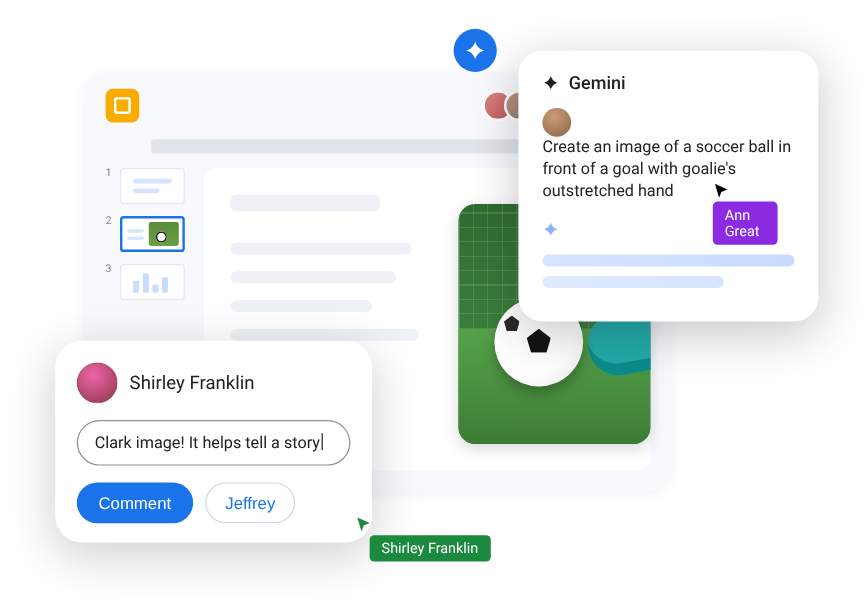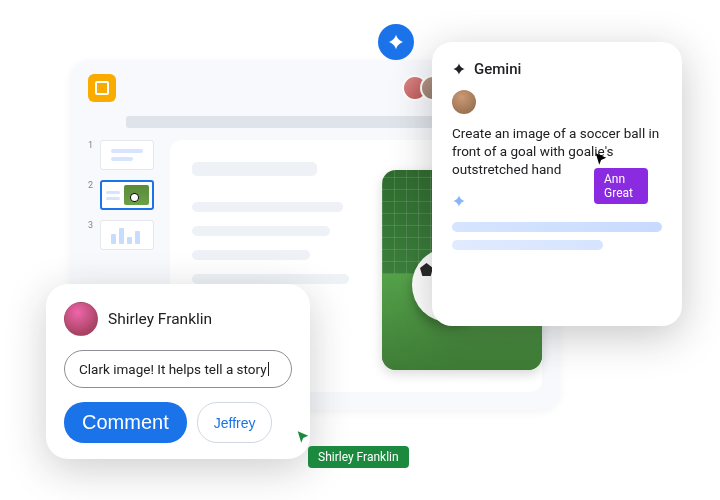--- a/index.html
+++ b/index.html
@@ -143,29 +143,29 @@
   }
 
   
   .gem-badge {
     position:absolute; left:378px; top:24px; width:36px; height:36px;
     background:#1a73e8; border-radius:50%; display:flex; align-items:center; justify-content:center;
     z-index: 30;
   }
   .gem-badge svg { fill:#fff; }
   .gemini-panel {
-    position:absolute; left:432px; top:42px; width:250px; height:284px;
+    position:absolute; left:432px; top:42px; width:250px; height:226px;
     background:#fff; border-radius:20px; box-shadow: 0 10px 40px rgba(32,33,36,.25);
     padding:18px 20px; z-index:25;
   }
   .gem-head { display:flex; align-items:center; gap:8px; font-weight:500; font-size:15px; color:#202124;}
   .gem-head svg { fill:#202124; }
   .gem-user { display:flex; align-items:center; gap:8px; margin-top:12px;}
   .gem-avatar { width:24px; height:24px; border-radius:50%; background: radial-gradient(circle at 40% 30%, #c97, #864);}
-  .gem-prompt { font-size:13.5px; color:#202124; line-height:1.35; margin-top:10px;}
+  .gem-prompt { font-size:13.5px; color:#202124; line-height:1.35; margin-top:0;}
   .gem-spark { margin-top:14px; }
   .gem-spark svg { fill:#8ab4f8; }
   .gem-bars { margin-top:10px; display:flex; flex-direction:column; gap:8px;}
   .gem-bar { height:10px; border-radius:5px; background: linear-gradient(90deg,#d6e4ff,#c8dbff);}
   .gem-bar.b2 { width:72%; opacity:.75;}
   .ann-tag {
     position:absolute; right:-40px; top:-0px;
     background:#8a2be2; color:#fff; font-size:12px; padding:4px 10px;
     border-radius:4px; transform: translate(0, 18px);
     z-index:27;
@@ -187,21 +187,21 @@
   .c-name { font-size:15.5px; color:#202124; }
   .c-input {
     margin-top:14px; border:1.5px solid #8c9096; border-radius:22px;
     padding:10px 14px; font-size:13.5px; color:#202124;
     position:relative;
   }
   .c-caret { display:inline-block; width:1px; height:14px; background:#202124; margin-left:1px; vertical-align:-2px;}
   .c-actions { display:flex; gap:10px; margin-top:14px;}
   .btn-primary {
     background:#1a73e8; color:#fff; border:none; border-radius:20px;
-    padding:9px 18px; font-size:20px; font-weight:500;
+    padding:9px 18px; font-size:14px; font-weight:500;
   }
   .btn-secondary {
     background:#fff; color:#1a73e8; border:1.5px solid #cfd8e3; border-radius:20px;
     padding:8px 16px; font-size:14px; font-weight:500;
   }
 
   
   .shirley-cursor {
     position:absolute; left:296px; top:428px; z-index:50;
   }

